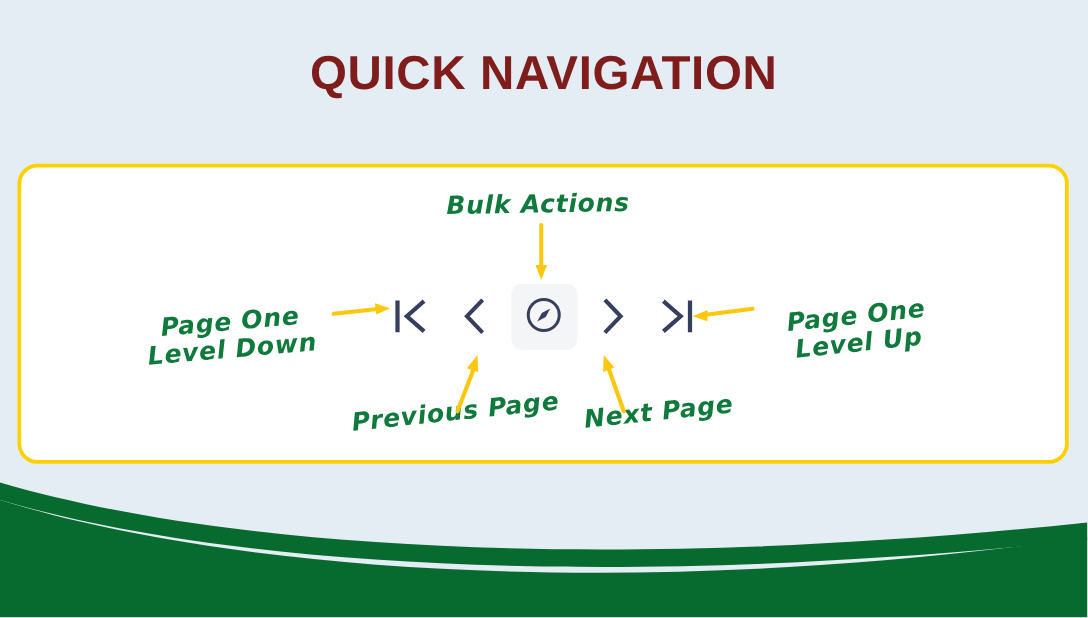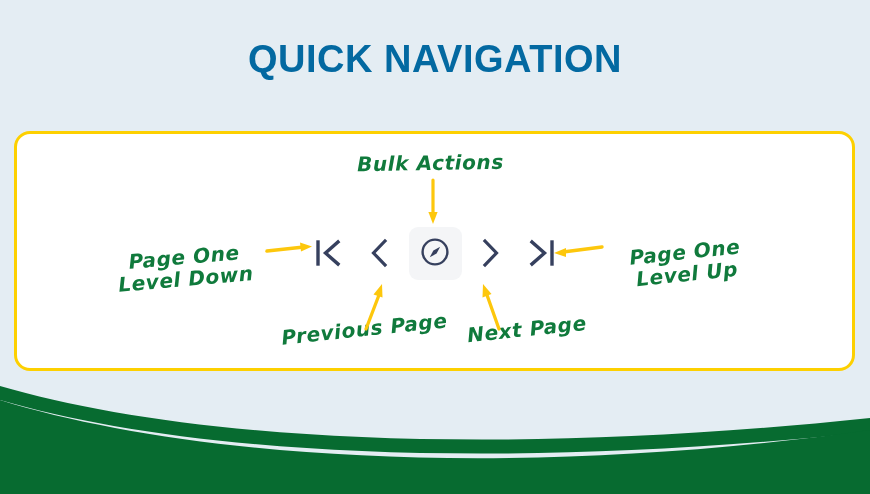--- a/index.html
+++ b/index.html
@@ -27,21 +27,21 @@
   #page-title {
     position: absolute;
     top: 38px;
     left: 0;
     width: 870px;
     text-align: center;
     font-family: "Liberation Sans", sans-serif;
     font-weight: bold;
     font-size: 38px;
     letter-spacing: 0.5px;
-    color: #0369a1;
+    color: #7f1d1d;
     white-space: nowrap;
   }
 
   
   #content-card {
     position: absolute;
     left: 14px;
     top: 131px;
     width: 841px;
     height: 240px;

